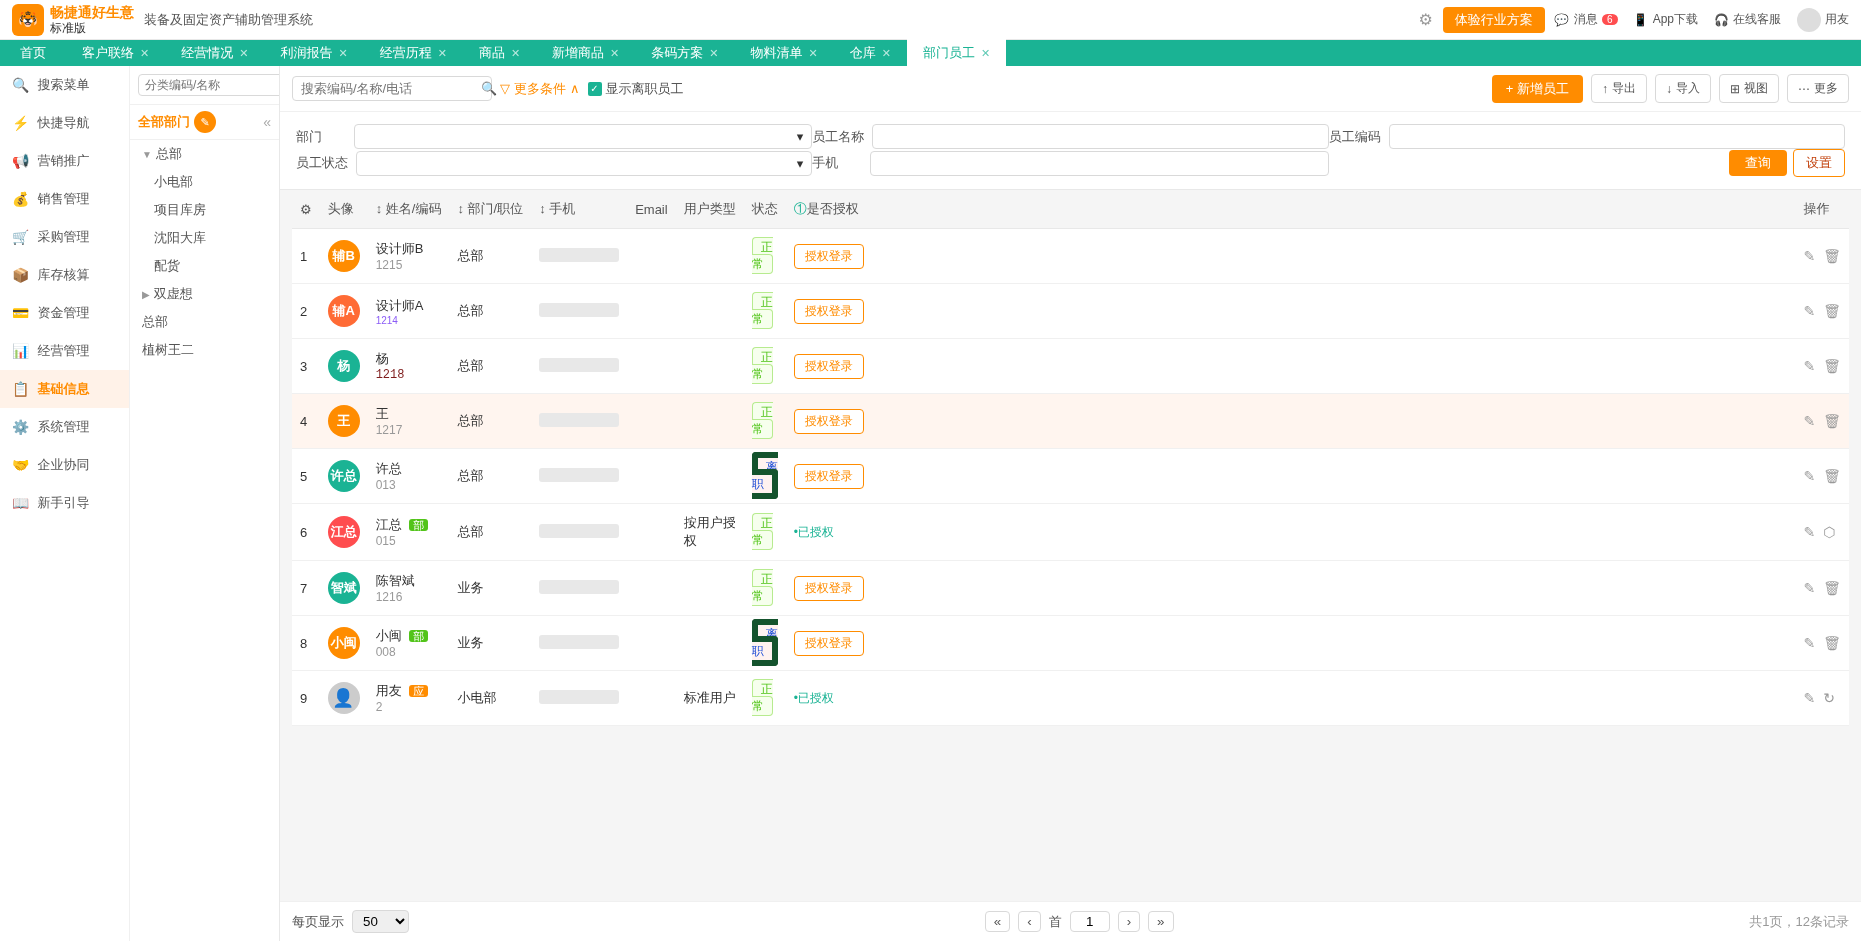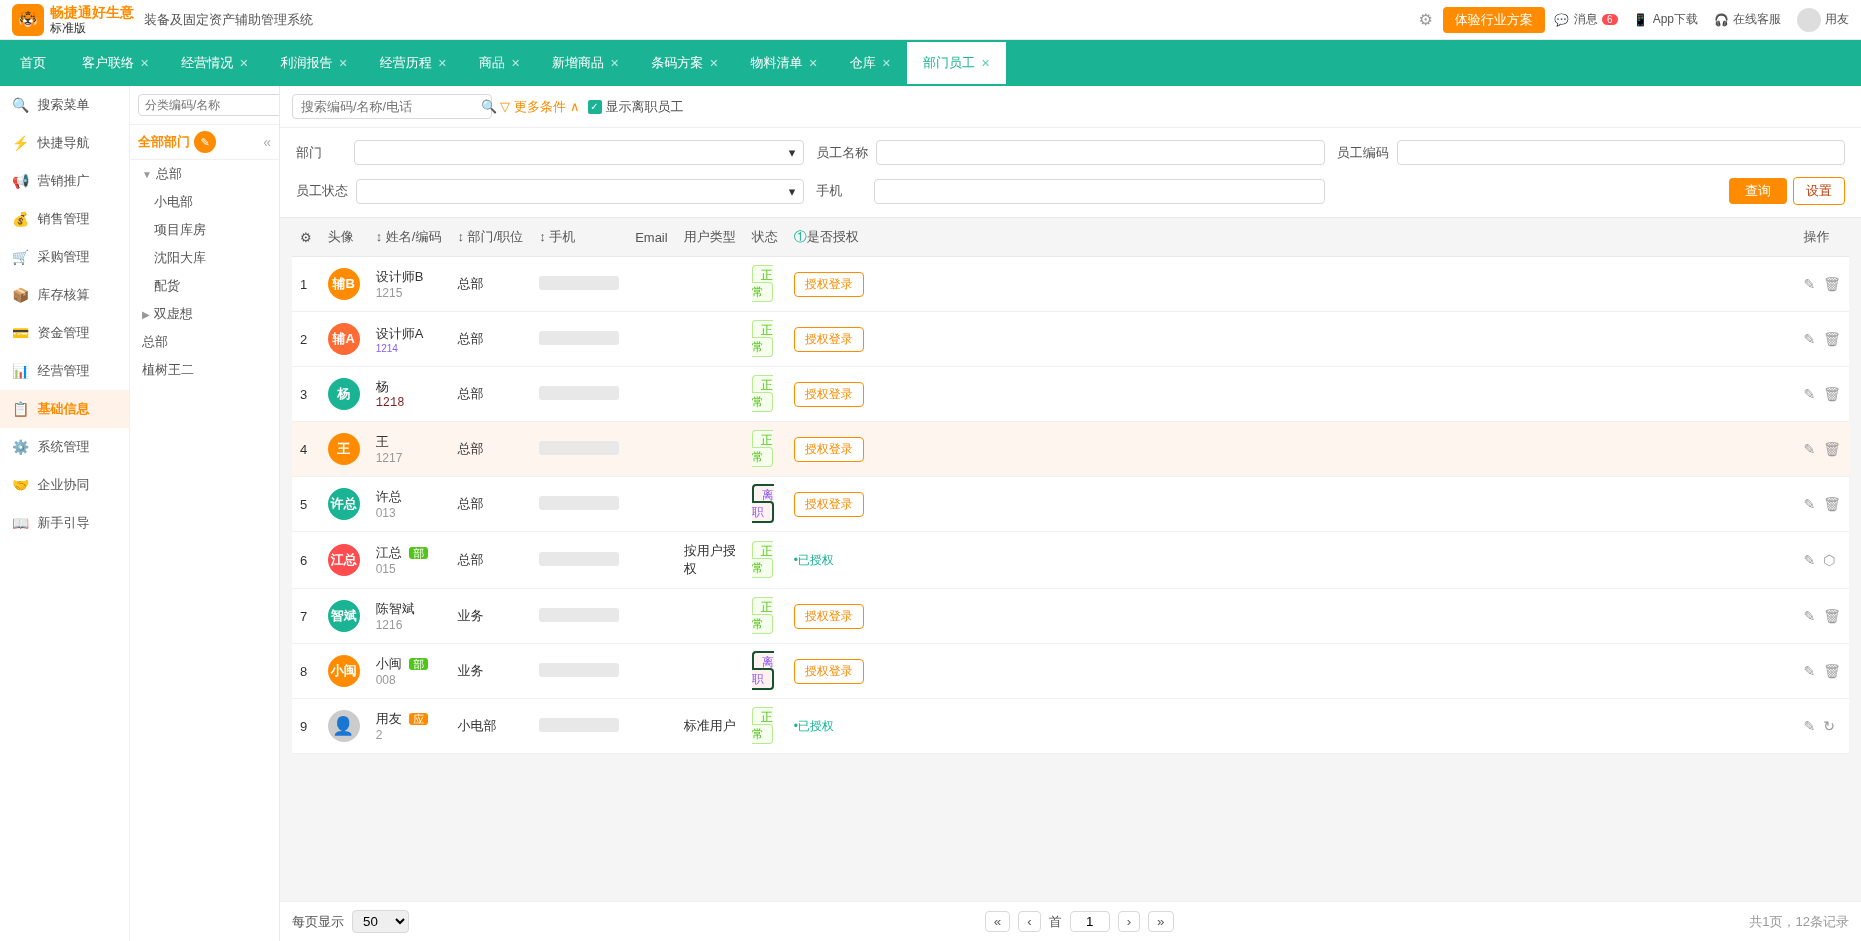--- a/index.html
+++ b/index.html
@@ -12,56 +12,56 @@
     .logo-text { font-size: 12px; color: #333; line-height: 1.3; }
     .logo-text .main { font-size: 14px; font-weight: bold; color: #ff8c00; }
     .sys-title { font-size: 13px; color: #555; flex: 1; }
     .top-right { display: flex; align-items: center; gap: 16px; margin-left: auto; }
     .top-btn { display: flex; align-items: center; gap: 4px; font-size: 12px; color: #555; cursor: pointer; }
     .badge { background: #ff4d4f; color: white; border-radius: 10px; font-size: 10px; padding: 0 4px; min-width: 16px; text-align: center; }
     .experience-btn { background: #ff8c00; color: white; border: none; border-radius: 4px; padding: 4px 12px; font-size: 13px; cursor: pointer; }
     .user-avatar { width: 24px; height: 24px; background: #ddd; border-radius: 50%; }
 
     
-    .nav-bar { height: 46px; background: #1ab394; display: flex; align-items: center; padding: 0 0; }
+    .nav-bar { height: 26px; background: #1ab394; display: flex; align-items: center; padding: 0 0; }
     .nav-item { padding: 0 16px; height: 42px; display: flex; align-items: center; color: white; cursor: pointer; font-size: 13px; white-space: nowrap; position: relative; }
     .nav-item.active { background: #fff; color: #1ab394; }
     .nav-item .close-x { margin-left: 6px; font-size: 11px; opacity: 0.7; }
     .nav-item.first { padding: 0 20px; }
 
     
     .toolbar { background: #fff; padding: 8px 12px; display: flex; align-items: center; gap: 8px; border-bottom: 1px solid #f0f0f0; }
     .toolbar-left { display: flex; align-items: center; gap: 8px; flex: 1; }
     .search-input { border: 1px solid #d9d9d9; border-radius: 4px; padding: 4px 8px; font-size: 13px; outline: none; width: 200px; display: flex; align-items: center; gap: 4px; }
     .search-input input { border: none; outline: none; font-size: 13px; width: 100%; }
     .filter-btn { color: #ff8c00; cursor: pointer; font-size: 13px; display: flex; align-items: center; gap: 4px; }
     .show-resigned { display: flex; align-items: center; gap: 4px; font-size: 13px; color: #555; cursor: pointer; }
     .checkbox-checked { width: 14px; height: 14px; background: #1ab394; border-radius: 2px; display: flex; align-items: center; justify-content: center; color: white; font-size: 10px; }
     .toolbar-right { display: flex; align-items: center; gap: 8px; }
     .btn-primary { background: #ff8c00; color: white; border: none; border-radius: 4px; padding: 5px 14px; cursor: pointer; font-size: 13px; white-space: nowrap; }
     .btn-outline { border: 1px solid #d9d9d9; background: white; border-radius: 4px; padding: 5px 10px; cursor: pointer; font-size: 12px; color: #555; display: flex; align-items: center; gap: 4px; }
 
     
-    .filter-row { background: #fff; border: 1px solid #e8e8e8; border-radius: 4px; margin: 8px 12px; padding: 12px 16px; display: grid; grid-template-columns: 1fr 1fr 1fr; gap: 12px; align-items: center; position: relative; }
+    .filter-row { background: #fff; border: 1px solid #e8e8e8; border-radius: 4px; margin: 8px 12px; padding: 12px 16px; display: grid; grid-template-columns: 1fr 1fr 1fr; align-items: center; position: relative; }
     .filter-item { display: flex; align-items: center; gap: 8px; }
     .filter-label { font-size: 13px; color: #555; white-space: nowrap; min-width: 50px; }
     .filter-select { flex: 1; border: 1px solid #d9d9d9; border-radius: 4px; padding: 4px 8px; font-size: 13px; display: flex; align-items: center; justify-content: space-between; cursor: pointer; }
     .filter-input { flex: 1; border: 1px solid #d9d9d9; border-radius: 4px; padding: 4px 8px; font-size: 13px; outline: none; }
     .btn-query { background: #ff8c00; color: white; border: none; border-radius: 4px; padding: 4px 16px; cursor: pointer; font-size: 13px; }
     .btn-set { background: white; color: #c2410c; border: 1px solid #ff8c00; border-radius: 4px; padding: 4px 12px; cursor: pointer; font-size: 13px; }
 
     
     .table-container { flex: 1; overflow: auto; padding: 0 12px; }
     table { width: 100%; border-collapse: collapse; background: white; }
     thead tr { background: #f5f5f5; }
     th { padding: 10px 8px; font-size: 13px; color: #555; font-weight: normal; text-align: left; border-bottom: 1px solid #e8e8e8; white-space: nowrap; }
     td { padding: 10px 8px; font-size: 13px; color: #333; border-bottom: 1px solid #f0f0f0; }
     .avatar-circle { width: 32px; height: 32px; border-radius: 50%; display: flex; align-items: center; justify-content: center; color: white; font-size: 13px; font-weight: bold; }
     .status-normal { color: #52c41a; background: #f6ffed; border: 1px solid #b7eb8f; border-radius: 4px; padding: 2px 8px; font-size: 12px; }
-    .status-resigned { color: #8b5cf6; background: #fff2f0; border: 2px solid #14532d; border-radius: 4px; padding: 2px 8px; font-size: 12px; }
+    .status-resigned { color: #1d4ed8; background: #fff2f0; border: 6px solid #14532d; border-radius: 4px; padding: 2px 8px; font-size: 12px; }
     .auth-btn { border: 1px solid #ff8c00; color: #ff8c00; background: white; border-radius: 4px; padding: 3px 10px; font-size: 12px; cursor: pointer; white-space: nowrap; }
     .authorized-dot { color: #1ab394; font-size: 12px; }
     .ops-icons { display: flex; gap: 8px; align-items: center; }
     .op-icon { color: #999; cursor: pointer; font-size: 14px; }
     .phone-blur { background: #e8e8e8; border-radius: 3px; height: 14px; width: 80px; display: inline-block; }
     .tag-bu { background: #52c41a; color: white; border-radius: 3px; font-size: 11px; padding: 0 4px; margin-left: 4px; }
     .tag-ying { background: #ff8c00; color: white; border-radius: 3px; font-size: 11px; padding: 0 4px; margin-left: 4px; }
 
     
     .pagination { background: #fff; border-top: 1px solid #f0f0f0; padding: 8px 12px; display: flex; align-items: center; justify-content: space-between; }
@@ -281,20 +281,39 @@
               <span class="filter-btn">
                 <span>▽</span>
                 <span>更多条件</span>
                 <span>∧</span>
               </span>
               <label class="show-resigned">
                 <div class="checkbox-checked">✓</div>
                 <span>显示离职员工</span>
               </label>
             </div>
+            <div class="toolbar-right">
+              <button class="btn-primary">+ 新增员工</button>
+              <button class="btn-outline">
+                <span>↑</span>
+                <span>导出</span>
+              </button>
+              <button class="btn-outline">
+                <span>↓</span>
+                <span>导入</span>
+              </button>
+              <button class="btn-outline">
+                <span>⊞</span>
+                <span>视图</span>
+              </button>
+              <button class="btn-outline">
+                <span>⋯</span>
+                <span>更多</span>
+              </button>
+            </div>
           </div>
 
           <div class="filter-row" style="margin:0; border-left:none; border-right:none; border-top:none; border-radius:0; padding:12px 16px;">
             <div class="filter-item">
               <span class="filter-label">部门</span>
               <div class="filter-select" style="width:240px;">
                 <span></span>
                 <span>▾</span>
               </div>
             </div>

